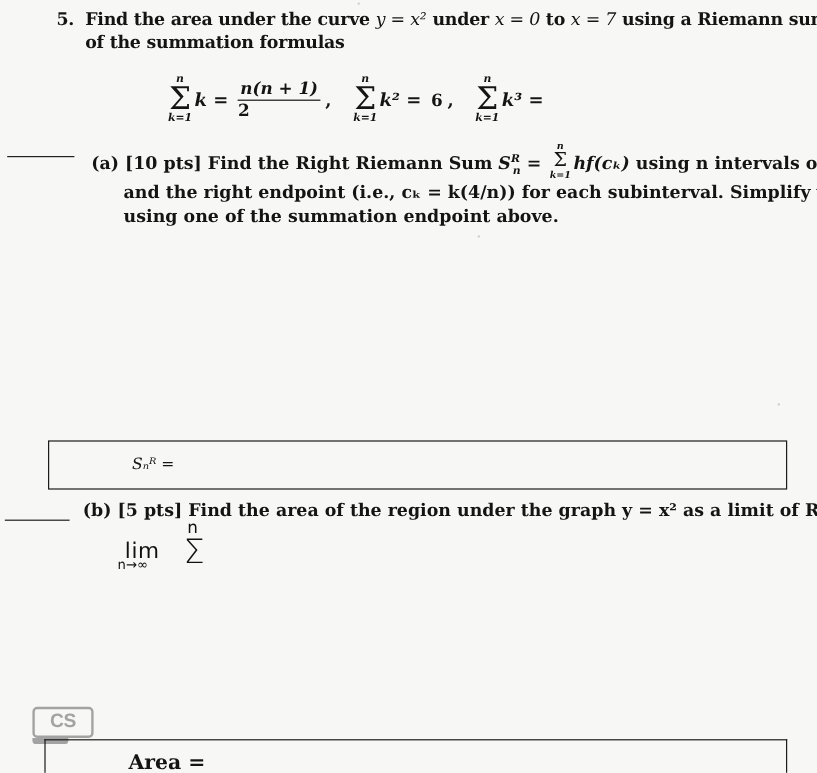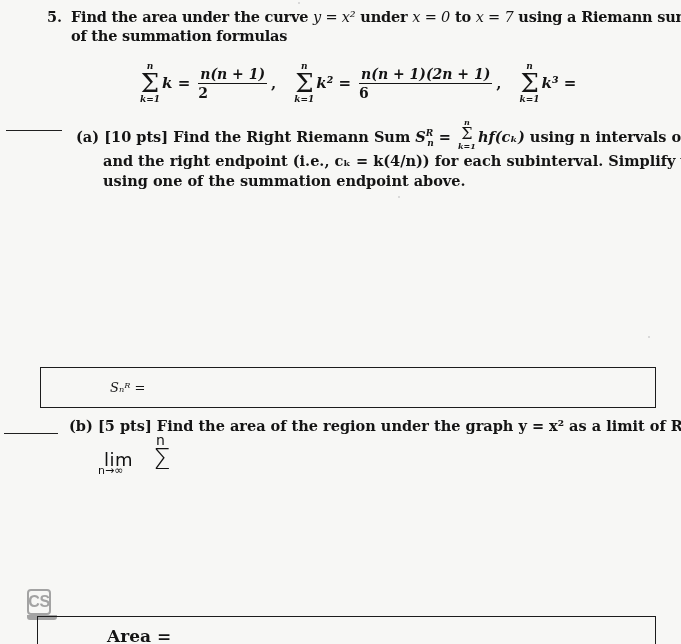--- a/index.html
+++ b/index.html
@@ -87,21 +87,21 @@
 
     .watermark {
       left: 27px; top: 589px;
       display: flex; align-items: center;
       color: #a3a3a3;
       font-family: "Liberation Sans", sans-serif;
       font-size: 24px;
       letter-spacing: -0.3px;
     }
     .cs-logo {
-      width: 24px; height: 26px;
+      width: 51px; height: 26px;
       border: 2.5px solid #a3a3a3; border-radius: 4px;
       box-sizing: border-box;
       font-size: 16px; font-weight: bold;
       display: flex; align-items: center; justify-content: center;
       margin-right: 7px;
       color: #a3a3a3;
       position: relative;
     }
     .cs-logo::after {
       content: ""; position: absolute; left: -2.5px; bottom: -7px;
@@ -134,21 +134,20 @@
     <span>,</span>
   </div>
   <div class="formula">
     <span class="sigma-block">
       <span class="lim">n</span>
       <span class="sig">Σ</span>
       <span class="lim">k=1</span>
     </span>
     <span class="term">k² =</span>
     <span class="frac">
-      <span class="num">n(n + 1)(2n + 1)</span>
       <span class="den">6</span>
     </span>
     <span>,</span>
   </div>
   <div class="formula">
     <span class="sigma-block">
       <span class="lim">n</span>
       <span class="sig">Σ</span>
       <span class="lim">k=1</span>
     </span>

